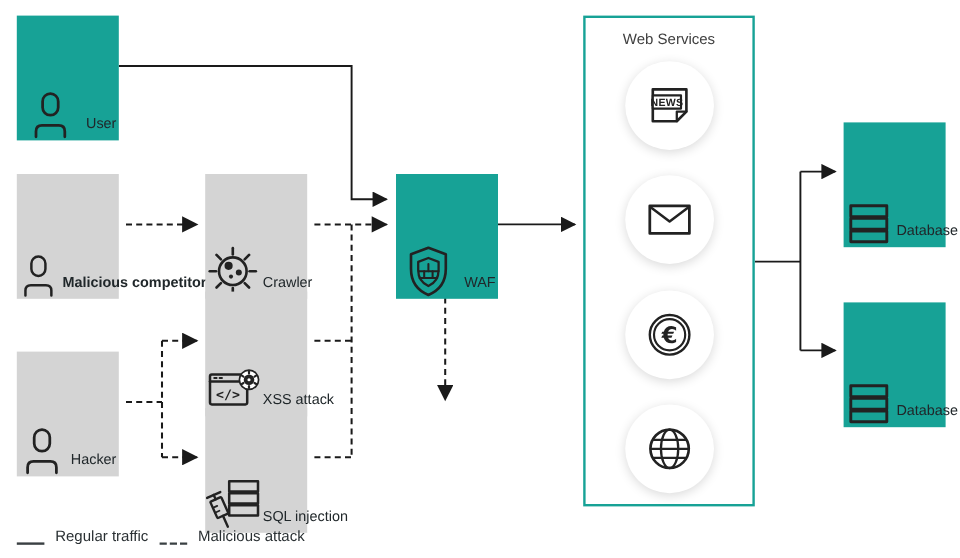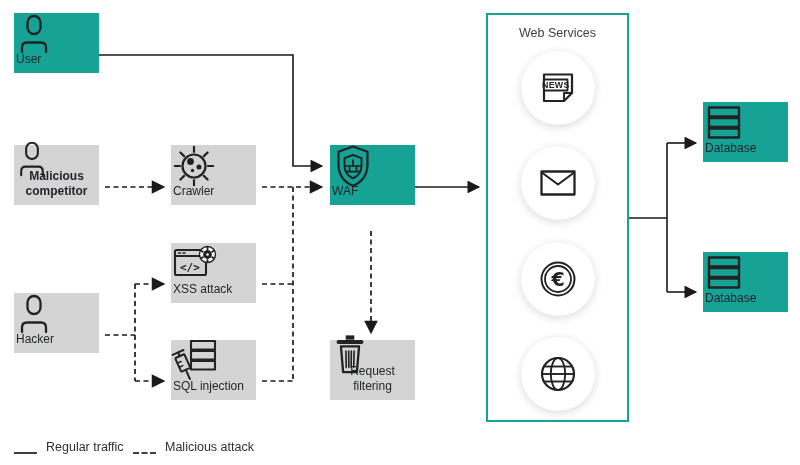--- a/index.html
+++ b/index.html
@@ -2,22 +2,22 @@
 <html><head>
 <meta charset="utf-8">
 <style>
   html,body{margin:0;padding:0;background:#fff;}
   .stage{
     position:relative;width:800px;height:465px;background:#fff;overflow:hidden;
     font-family:"Liberation Sans",sans-serif;
   }
   .wires{position:absolute;left:0;top:0;}
   .node{
-    position:absolute;width:85px;height:60px;
-    display:flex;flex-direction:column;align-items:flex-start;box-sizing:border-box;
+    position:absolute;width:85px;height:104px;
+    display:flex;flex-direction:row;align-items:flex-end;box-sizing:border-box;
   }
   .node.teal{background:#17a296;}
   .node.gray{background:#d4d4d4;}
   .node .ic{flex:1 1 auto;display:flex;align-items:center;justify-content:center;min-height:0;padding-top:4px;}
   .node .lbl{
     flex:0 0 auto;padding:0 2px 7px 2px;font-size:12px;line-height:1.2;
     color:#20272a;text-align:center;
   }
   .ws{
     position:absolute;left:486px;top:13px;width:143px;height:409px;
@@ -182,36 +182,20 @@
           <line x1="15.6" y1="28.6" x2="30.4" y2="28.6"></line>
           <line x1="23" y1="17" x2="23" y2="23"></line>
           <line x1="19.5" y1="23" x2="19.5" y2="28.6"></line>
           <line x1="26.5" y1="23" x2="26.5" y2="28.6"></line>
         </g>
       </svg>
     </div>
     <div class="lbl">WAF</div>
   </div>
 
-  <div class="node gray" style="left:330px;top:340px;">
-    <div class="ic">
-      <svg class="icon" width="40" height="42" viewBox="0 0 40 44" fill="none" stroke="#222" stroke-linecap="round" stroke-linejoin="round">
-        <rect x="15.5" y="2.5" width="9" height="4.5" fill="#222" stroke="none"></rect>
-        <line x1="8" y1="9.5" x2="32" y2="9.5" stroke-width="4.2"></line>
-        <path d="M10.5,14 L12.8,41 H27.2 L29.5,14 Z" stroke-width="2.4"></path>
-        <g stroke-width="1.7">
-          <line x1="15.7" y1="19" x2="16.1" y2="36"></line>
-          <line x1="18.6" y1="19" x2="18.8" y2="36"></line>
-          <line x1="21.4" y1="19" x2="21.2" y2="36"></line>
-          <line x1="24.3" y1="19" x2="23.9" y2="36"></line>
-        </g>
-      </svg>
-    </div>
-    <div class="lbl">Request filtering</div>
-  </div>
 
   <div class="ws">
     <div class="ws-title">Web Services</div>
 
     <div class="circle c1">
       <span>
         <svg class="icon" width="38" height="36" viewBox="0 0 38 36" fill="none" stroke="#222" stroke-width="2.2" stroke-linecap="round" stroke-linejoin="round">
           <path d="M5,4.5 H33 V23 L25,31 H5 Z"></path>
           <path d="M33,23 H25 V31" stroke-width="1.9"></path>
           <rect x="5" y="9.5" width="23.5" height="11" fill="#fff" stroke-width="1.8"></rect>

